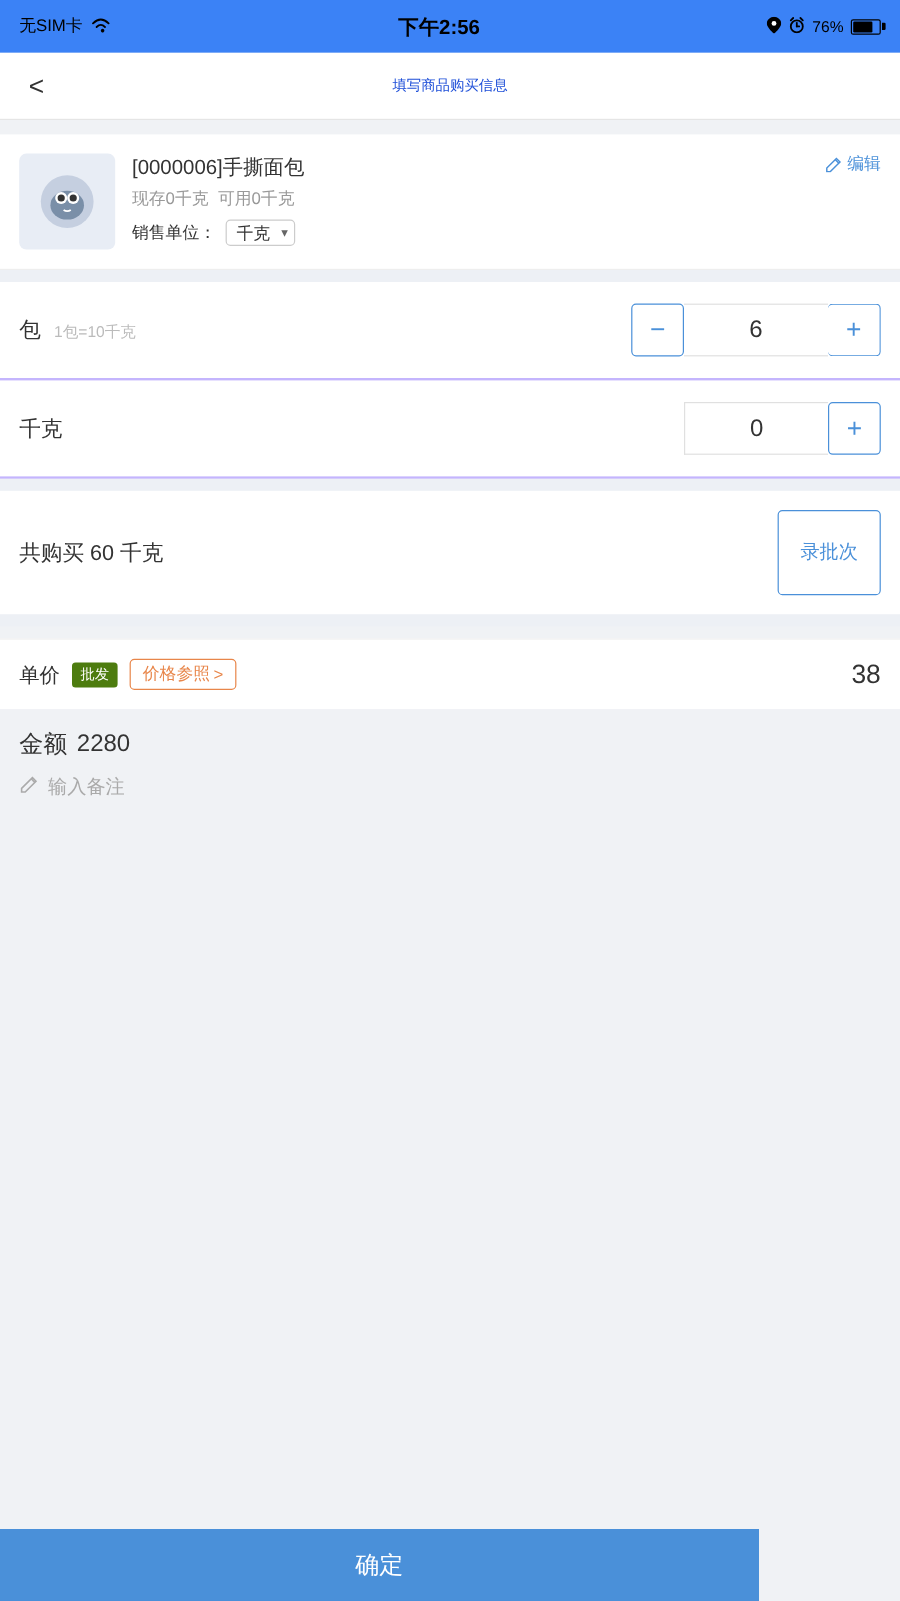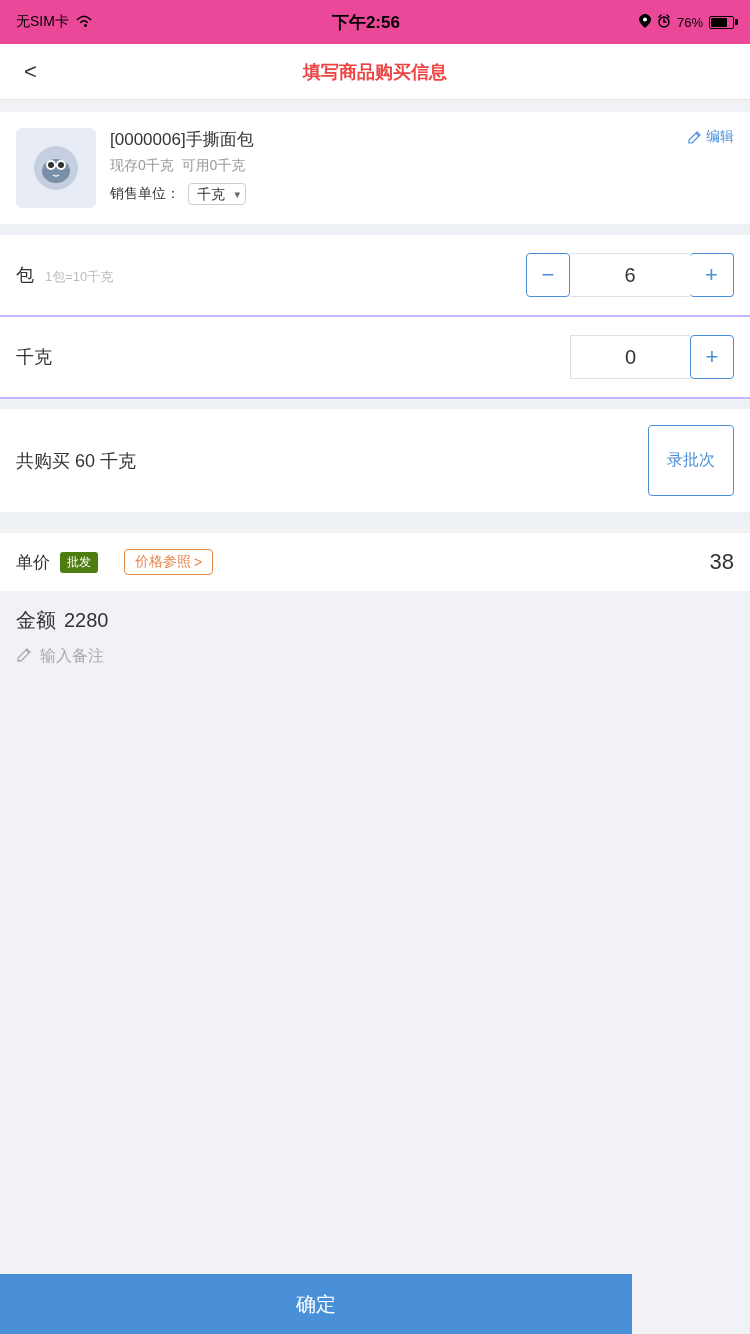--- a/index.html
+++ b/index.html
@@ -8,21 +8,21 @@
       font-family: -apple-system, "PingFang SC", "Helvetica Neue", Arial, sans-serif;
       background: #f0f2f5;
       width: 750px;
       min-height: 1334px;
       position: relative;
       overflow-x: hidden;
     }
 
     
     .status-bar {
-      background: #ec4899;
+      background: #3b82f6;
       height: 44px;
       display: flex;
       align-items: center;
       justify-content: space-between;
       padding: 0 16px;
       font-size: 15px;
       color: #000;
       font-weight: 500;
     }
     .status-left { display: flex; align-items: center; gap: 6px; font-size: 14px; }
@@ -67,23 +67,23 @@
     }
     .nav-back {
       position: absolute;
       left: 16px;
       font-size: 22px;
       color: #333;
       cursor: pointer;
       padding: 8px;
     }
     .nav-title {
-      font-size: 18px;
-      font-weight: 700;
-      color: #ef4444;
+      font-size: 12px;
+      font-weight: 400;
+      color: #1d4ed8;
     }
 
     
     .product-card {
       background: #fff;
       padding: 16px;
       display: flex;
       align-items: flex-start;
       gap: 14px;
       margin-top: 12px;
@@ -284,21 +284,20 @@
       border: 1.5px solid #e8864a;
       color: #e8864a;
       font-size: 14px;
       padding: 3px 10px;
       border-radius: 4px;
       display: flex;
       align-items: center;
       gap: 3px;
       cursor: pointer;
       background: #fff;
-      margin-left: 16px;
     }
     .price-value {
       margin-left: auto;
       font-size: 22px;
       color: #333;
       font-weight: 500;
     }
 
     
     .amount-section {

